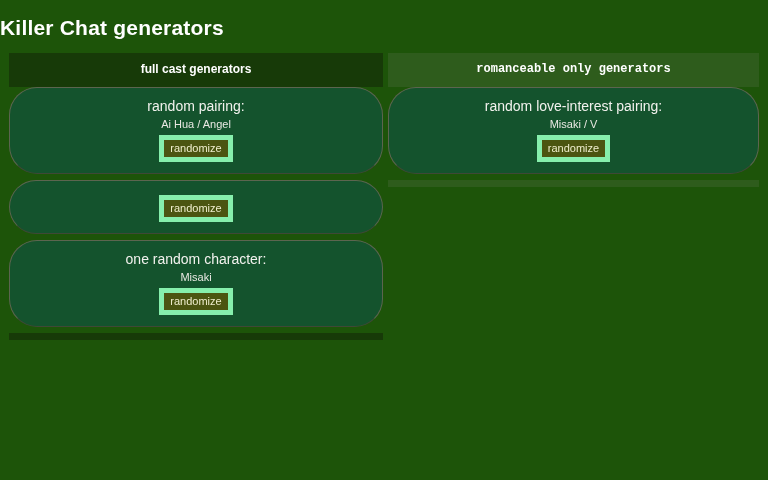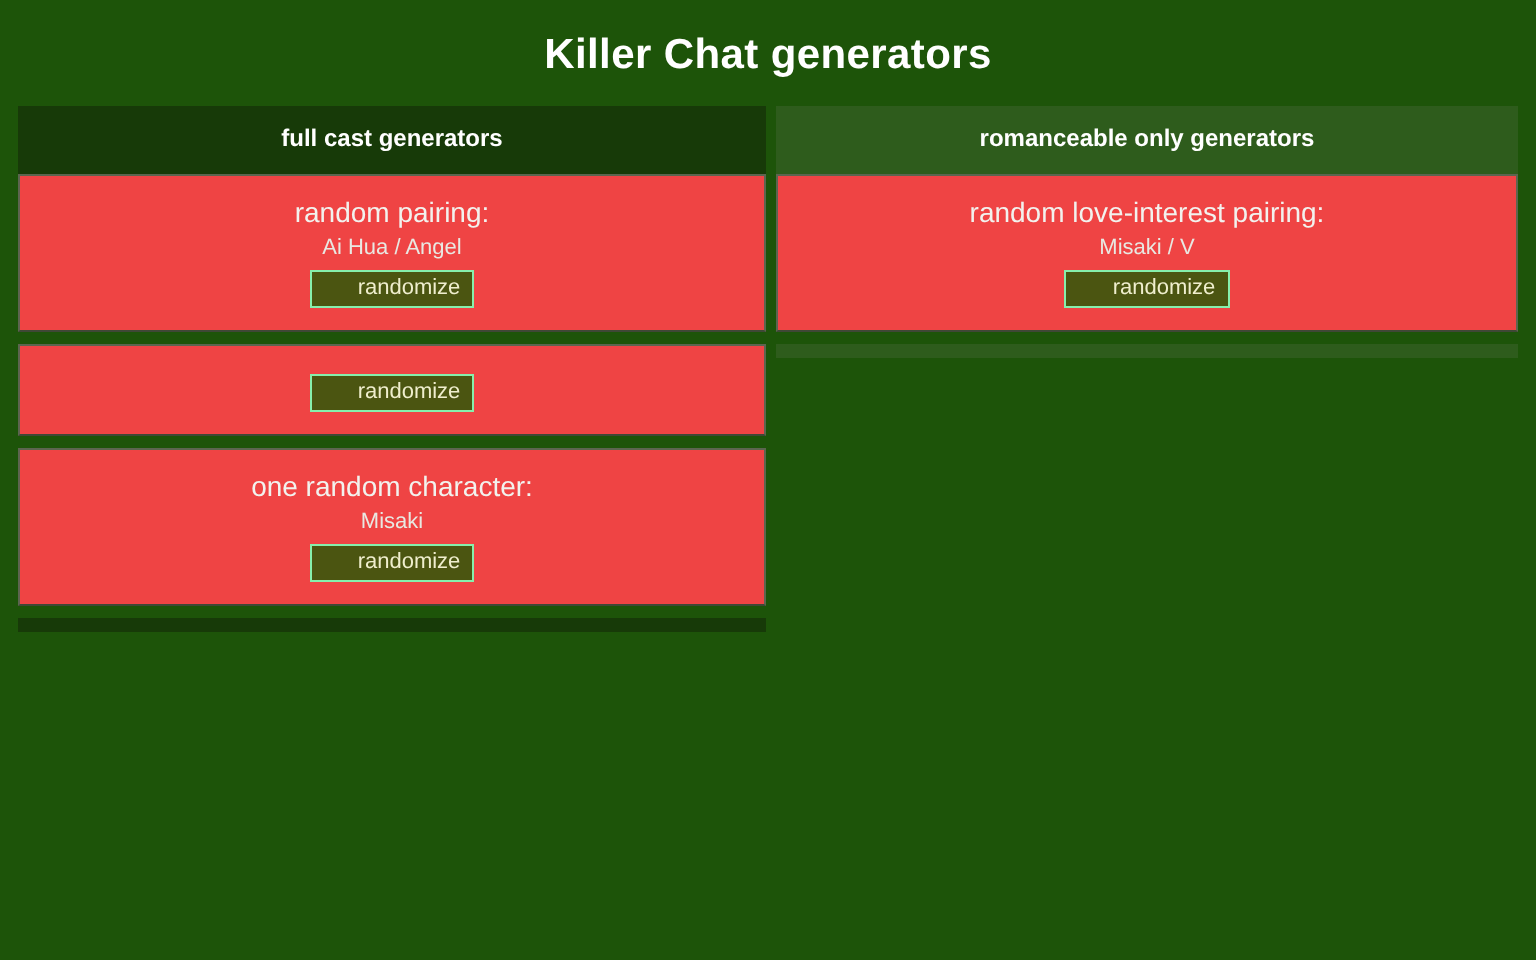--- a/index.html
+++ b/index.html
@@ -10,21 +10,21 @@
   body {
     width: 768px;
     height: 480px;
     background: #1d5409;
     font-family: "Liberation Sans", sans-serif;
     color: #ffffff;
     overflow: hidden;
   }
 
   .page-title {
-    text-align: center;
+    text-align: left;
     font-size: 21px;
     font-weight: bold;
     color: #ffffff;
     padding: 16px 0 13px 0;
     letter-spacing: 0.2px;
   }
 
   .columns {
     display: flex;
     align-items: flex-start;
@@ -46,57 +46,58 @@
 
   .column-header {
     text-align: center;
     font-size: 12px;
     font-weight: bold;
     color: #ffffff;
     padding: 10px 0 11px 0;
     line-height: 13px;
   }
   .column.left .column-header  { background: #173a08; }
-  .column.right .column-header { background: #2e5c1c; }
+  .column.right .column-header { background: #2e5c1c; font-family: Liberation Mono, monospace; }
 
   .gen-list { display: block; }
 
   .gen-card {
-    background: #ef4444;
+    background: #14532d;
     border-top: 1px solid #5c654f;
     border-left: 1px solid #5c654f;
     border-right: 1px solid #5c654f;
     border-bottom: 1px solid #3f4836;
     text-align: center;
     padding: 10px 6px 11px 6px;
+    border-radius: 28px;
   }
   .gen-card + .gen-card { margin-top: 6px; }
 
   .gen-title {
     font-size: 14px;
     color: #f2f2ee;
     line-height: 17px;
     font-weight: normal;
   }
   .gen-result {
     font-size: 11px;
     color: #e8e8e2;
     line-height: 14px;
     margin-top: 2px;
   }
   .gen-button {
     display: inline-block;
     margin-top: 4px;
     background: #4b5511;
-    border: 1px solid #86efac;
+    border: 5px solid #86efac;
     color: #efeecd;
     font-family: "Liberation Sans", sans-serif;
     font-size: 11px;
     line-height: 12px;
-    padding: 2px 6px 3px 23px;
+    padding: 2px 6px 3px 6px;
     cursor: pointer;
   }
 
   .column-footer {
     height: 7px;
     background: #173a08;
     margin-top: 6px;
   }
   .column.right .column-footer { background: #2e5c1c; }
 </style>

